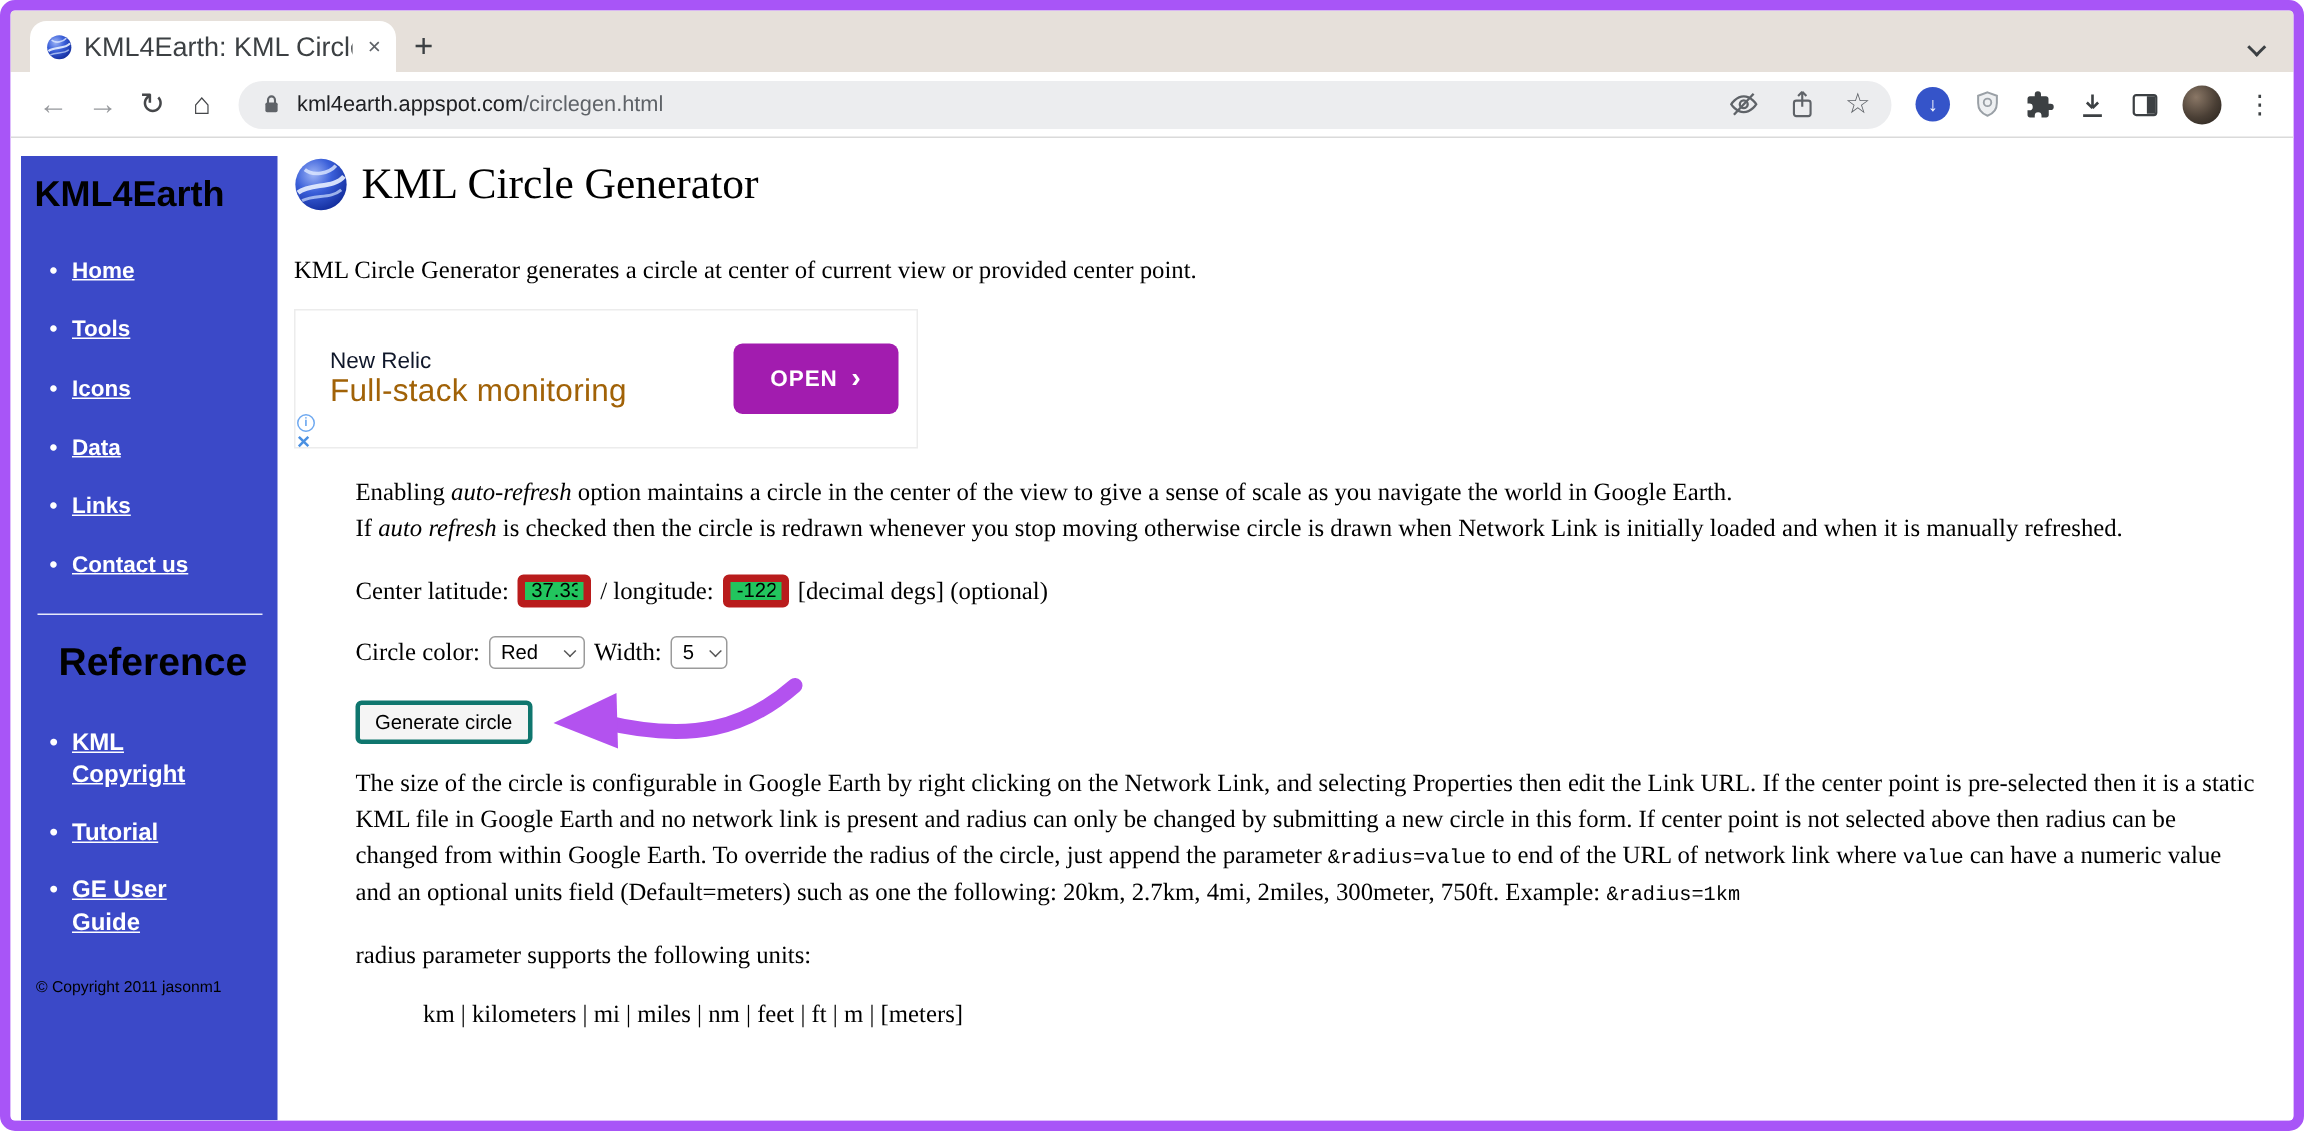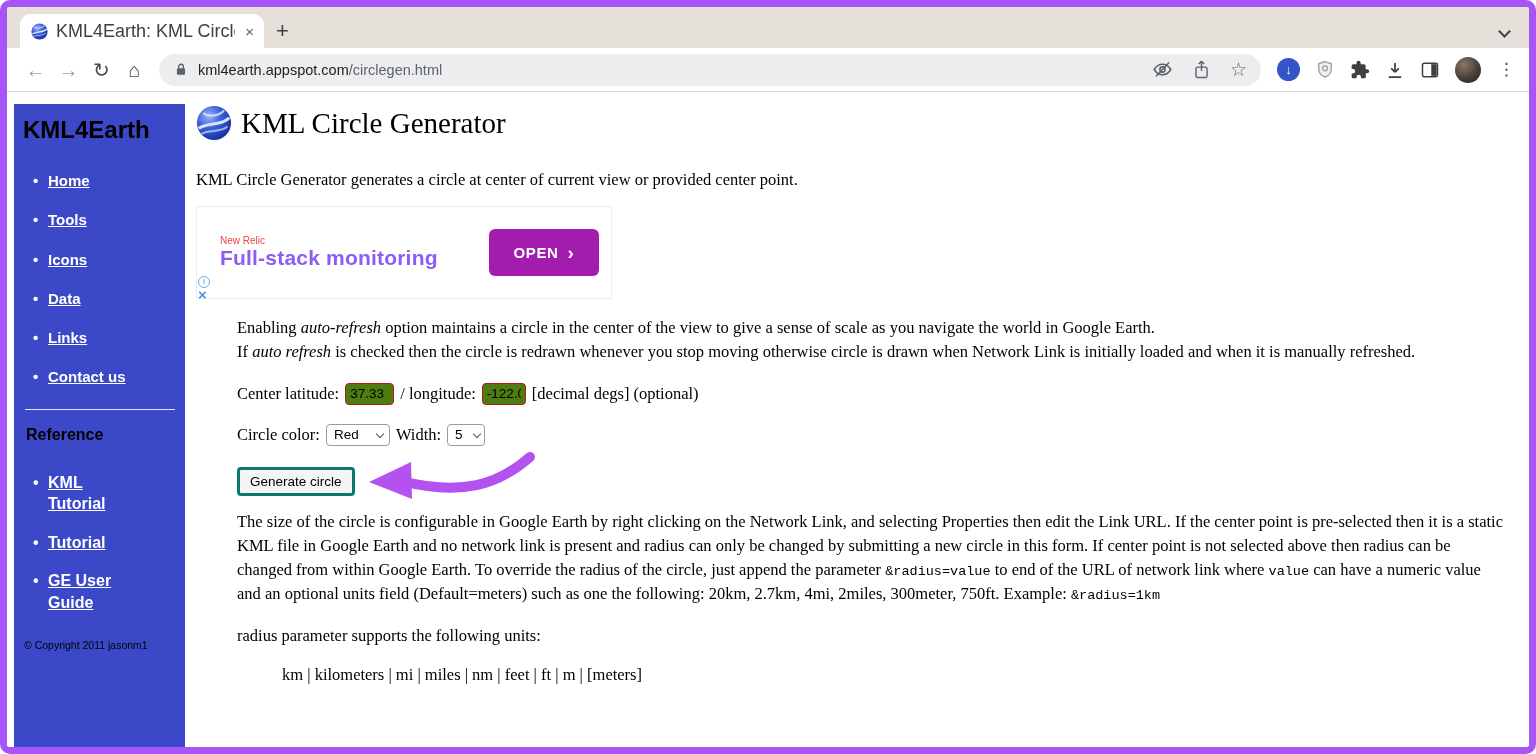--- a/index.html
+++ b/index.html
@@ -66,42 +66,42 @@
     position: absolute; left: 7px; top: 12px; bottom: 0; width: 171px;
     background: #3B49C8; padding: 10px 8px 0 9px;
   }
   .sb-title { font-size: 24px; font-weight: bold; color: #000; margin: 2px 0 27px 0; }
   .sb-nav { list-style: none; margin-left: 8px; }
   .sb-nav li { position: relative; padding-left: 17px; margin-bottom: 19px;
     font-weight: bold; font-size: 15px; line-height: 1.35; }
   .sb-nav li::before { content: "•"; position: absolute; left: 2px; color: #fff; }
   .sb-nav a { color: #fff; text-decoration: underline; }
   .sb-hr { border: 0; border-top: 1px solid #e6e9fa; margin: 21px 2px 16px 2px; }
-  .sb-ref-title { font-size: 16px; font-weight: bold; color: #000; margin: 0 0 28px 3px; }
+  .sb-ref-title { font-size: 26px; font-weight: bold; color: #000; margin: 0 0 28px 16px; }
   .sb-ref li { font-size: 16px; margin-bottom: 17px; max-width: 102px; }
   .sb-copy { font-size: 10.5px; color: #000; margin: 26px 0 0 1px; }
 
   .content {
     position: absolute; left: 182px; top: 0; right: 0; bottom: 0;
     padding: 13px 22px 0 7px;
     font-family: "Liberation Serif", serif; font-size: 16.5px; color: #000;
   }
   .page-header { display: flex; align-items: center; gap: 9px; }
   .page-header h1 { font-size: 29px; font-weight: normal; font-family: "Liberation Serif", serif; }
   .intro { margin-top: 29px; }
 
   
   .ad {
     width: 416px; height: 93px; border: 1px solid #ececec; background: #fff;
     margin-top: 16px; position: relative;
     display: flex; align-items: center; padding: 0 12px 0 23px;
     font-family: "Liberation Sans", sans-serif;
   }
-  .ad-brand { font-size: 10px; color: #ef4444; margin-bottom: 0; }
-  .ad-headline { font-size: 21px; font-weight: 700; color: #8b5cf6; letter-spacing: .2px; }
+  .ad-brand { font-size: 15px; color: #0f172a; margin-bottom: 0; }
+  .ad-headline { font-size: 21px; font-weight: 400; color: #a16207; letter-spacing: .2px; }
   .ad-open {
     margin-left: auto; width: 110px; height: 47px; border-radius: 6px;
     background: #a21caf; color: #fff; font-weight: bold; font-size: 15px;
     display: flex; align-items: center; justify-content: center; gap: 9px;
     letter-spacing: .6px;
   }
   .ad-open .chv { font-size: 19px; font-weight: bold; line-height: 1; }
   .ad-ctrl { position: absolute; left: 1px; bottom: -3px; display: flex; flex-direction: column; align-items: flex-start; }
   .ad-info { width: 12px; height: 12px; border-radius: 50%; border: 1.5px solid #6fa9f0;
     color: #6fa9f0; font-size: 8px; line-height: 9px; text-align: center; font-weight: bold; }
@@ -117,22 +117,22 @@
   .sel-wrap { position: relative; display: inline-block; }
   select {
     appearance: none; -webkit-appearance: none;
     border: 1px solid #9b9b9b; border-radius: 4px; background: #fff;
     font: 13.5px "Liberation Sans", sans-serif; color: #000;
     height: 22px; padding: 0 18px 0 7px;
   }
   .sel-chev { position: absolute; right: 7px; top: 7px; width: 6px; height: 6px; pointer-events: none;
     border-right: 1.6px solid #555; border-bottom: 1.6px solid #555; transform: rotate(45deg); }
   input[type="text"] {
-    border: 1px solid #b91c1c; border-radius: 4px; height: 22px;
-    font: 13.5px "Liberation Sans", sans-serif; padding: 0 4px; background: #4d7c0f;
+    border: 5px solid #b91c1c; border-radius: 4px; height: 22px;
+    font: 13.5px "Liberation Sans", sans-serif; padding: 0 4px; background: #22c55e;
   }
   input[type="checkbox"] { width: 14px; height: 14px; margin: 0 2px 0 8px; }
   .qhelp { width: 17px; height: 17px; border-radius: 50%; background: #90cf90; border: 1px solid #2e7d32;
     color: #143814; font: bold 12px/16px "Liberation Sans", sans-serif; text-align: center; margin-left: 3px; }
 
   .btn-row { margin-top: 20px; position: relative; height: 26px; }
   .gen-btn {
     font: 13.5px "Liberation Sans", sans-serif; color: #000;
     background: #f5f5f5; border: 3px solid #0f766e; border-radius: 4px;
     padding: 4px 10px;
@@ -232,21 +232,21 @@
           <li><a href="#">Home</a></li>
           <li><a href="#">Tools</a></li>
           <li><a href="#">Icons</a></li>
           <li><a href="#">Data</a></li>
           <li><a href="#">Links</a></li>
           <li><a href="#">Contact us</a></li>
         </ul>
       <hr class="sb-hr">
       <div class="sb-ref-title">Reference</div>
       <ul class="sb-nav sb-ref">
-          <li><a href="#">KML Tutorial</a></li>
+          <li><a href="#">KML Copyright</a></li>
           <li><a href="#">Tutorial</a></li>
           <li><a href="#">GE User Guide</a></li>
         </ul>
       <div class="sb-copy">© Copyright 2011 jasonm1</div>
     </div>
 
     <div class="content">
       <div class="page-header">
         <svg width="36" height="36">
             <use href="#ge-globe" width="36" height="36"></use>

